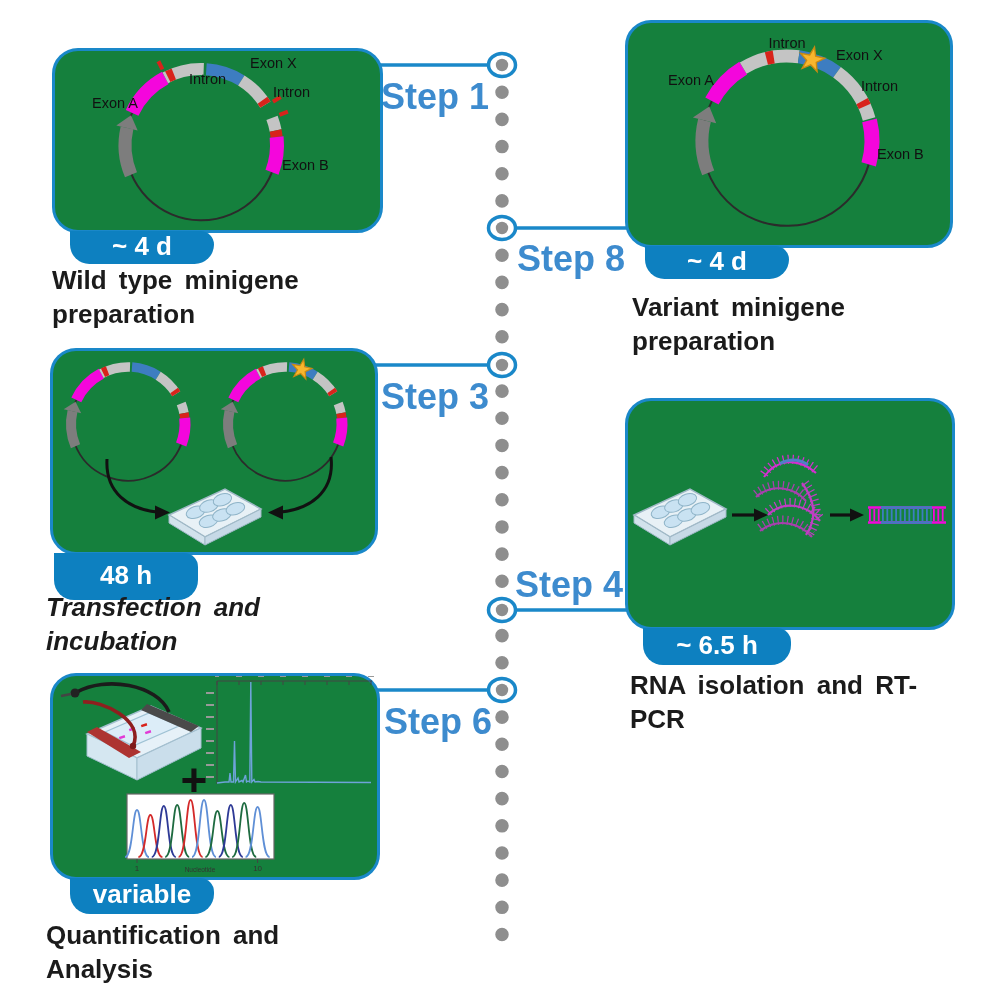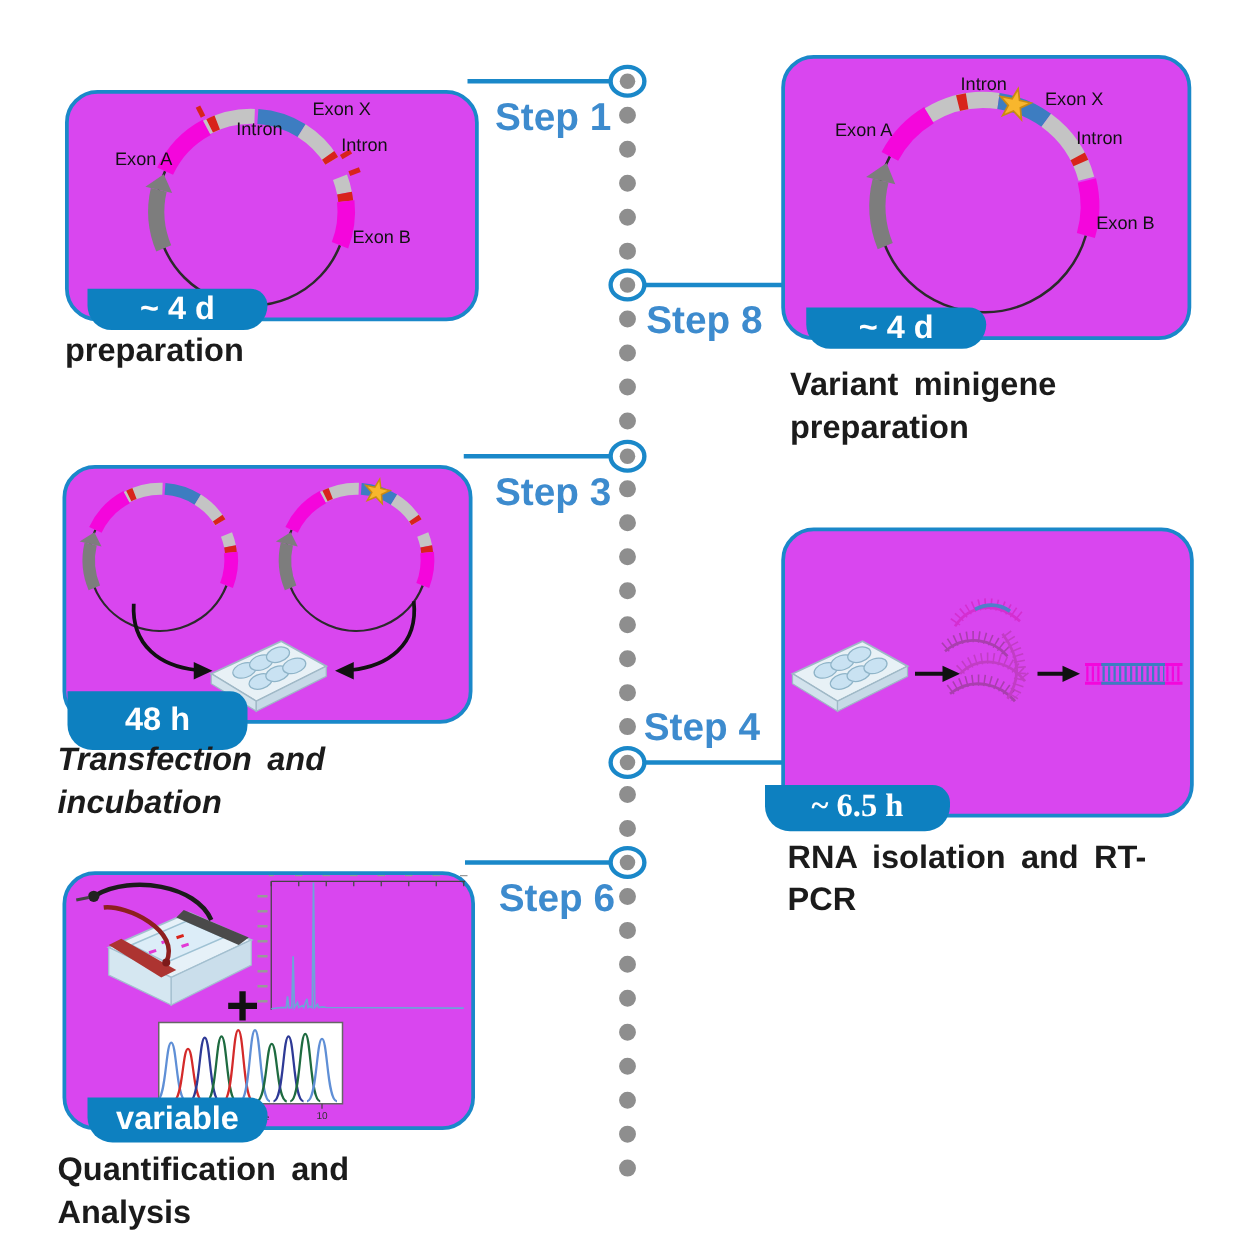--- a/index.html
+++ b/index.html
@@ -5,24 +5,24 @@
   :root{
     --accent-blue:#1a88c9; --badge-blue:#0d80c0; --step-blue:#3d8bce;
     --dot-gray:#8e8e8e; --text-dark:#1b1b1b; --exon-magenta:#f406dc;
     --exon-blue:#3d7dc1; --intron-gray:#c4c4c4; --site-red:#d8231b;
     --promoter-gray:#7d7d7d; --star-gold:#f8b62d; --trace-blue:#6ea3d9;
   }
   html,body{margin:0;padding:0;background:#fff;}
   .stage{position:relative;width:996px;height:996px;background:#fff;overflow:hidden;
          font-family:"Liberation Sans",sans-serif;}
   .spine{position:absolute;left:0;top:0;pointer-events:none;}
-  .panel{position:absolute;background:#d946ef;border:3.5px solid var(--accent-blue);
-         border-radius:26px;box-sizing:border-box;margin-top:24px;}
+  .panel{position:absolute;background:#15803d;border:3.5px solid var(--accent-blue);
+         border-radius:26px;box-sizing:border-box;}
   .panel svg{position:absolute;left:0;top:0;}
-  .step-label{position:absolute;color:var(--step-blue);font-size:31px;font-weight:bold;
+  .step-label{position:absolute;color:var(--step-blue);font-size:36px;font-weight:bold;
               white-space:nowrap;}
   .step-label.right-align{text-align:right;}
   .badge{position:absolute;background:var(--badge-blue);color:#fff;font-size:26px;
          font-weight:bold;display:flex;align-items:center;justify-content:center;
          border-radius:0 14px 20px 20px;padding-bottom:3px;box-sizing:border-box;}
   .caption{position:absolute;color:var(--text-dark);font-size:26px;font-weight:bold;
            line-height:34px;word-spacing:5px;white-space:nowrap;}
   .plab{font-size:14.5px;fill:#111;font-family:"Liberation Sans",sans-serif;}
   .tinylab{fill:#333;font-family:"Liberation Sans",sans-serif;}
 </style>
@@ -85,20 +85,21 @@
         <text class="plab" x="199" y="21">Exon X</text>
         <text class="plab" x="138" y="37">Intron</text>
         <text class="plab" x="222" y="50">Intron</text>
         <text class="plab" x="41" y="61">Exon A</text>
         <text class="plab" x="231" y="123">Exon B</text>
       </g>
     </svg>
   </div>
   <div class="badge" style="left:70px;top:231px;width:144px;height:33px;">~ 4 d</div>
   <div class="caption" style="left:52px;top:263px;">
+    <div>Wild type minigene</div>
     <div>preparation</div>
   </div>
 
   <div class="panel" style="left:625px;top:20px;width:328px;height:228px;">
     <svg width="321" height="221" viewBox="0 0 321 221">
       <g transform="translate(-4,-4)">
         <path d="M244.7,145.4 A85,85 0 1 1 87.9,82.1" fill="none" stroke="#2b2b2b" stroke-width="2"></path>
         <path d="M87.9,82.1 A85,85 0 0 1 119.2,49.1" fill="none" stroke="var(--exon-magenta)" stroke-width="15"></path>
         <path d="M119.2,49.1 A85,85 0 0 1 174.8,37.8" fill="none" stroke="var(--intron-gray)" stroke-width="13"></path>
         <path d="M142.4,39.5 A85,85 0 0 1 149.7,38.0" fill="none" stroke="var(--site-red)" stroke-width="13"></path>
@@ -228,21 +229,21 @@
           <line x1="0" y1="22.5" x2="78" y2="22.5" stroke="var(--exon-magenta)" stroke-width="2.4"></line>
           <line x1="1" y1="15" x2="12" y2="15" stroke="var(--exon-magenta)" stroke-width="12" stroke-dasharray="1.8 2.6"></line>
           <line x1="65" y1="15" x2="77.6" y2="15" stroke="var(--exon-magenta)" stroke-width="12" stroke-dasharray="1.8 2.6"></line>
           <line x1="13" y1="7.5" x2="64" y2="7.5" stroke="var(--exon-blue)" stroke-width="2.4"></line>
           <line x1="13" y1="22.5" x2="64" y2="22.5" stroke="var(--exon-blue)" stroke-width="2.4"></line>
           <line x1="14" y1="15" x2="63.5" y2="15" stroke="var(--exon-blue)" stroke-width="12" stroke-dasharray="1.8 2.6"></line>
         </g>
       </g>
     </svg>
   </div>
-  <div class="badge" style="left:612px;top:628px;width:148px;height:37px;font-family:Liberation Serif, serif;">~ 6.5 h</div>
+  <div class="badge" style="left:643px;top:628px;width:148px;height:37px;">~ 6.5 h</div>
   <div class="caption" style="left:630px;top:668px;">
     <div>RNA isolation and RT-</div>
     <div>PCR</div>
   </div>
 
   <div class="panel" style="left:50px;top:673px;width:330px;height:207px;">
     <svg width="323" height="200" viewBox="0 0 323 200">
       <g transform="translate(-4,-4)">
 
         <g transform="translate(4,4)">

